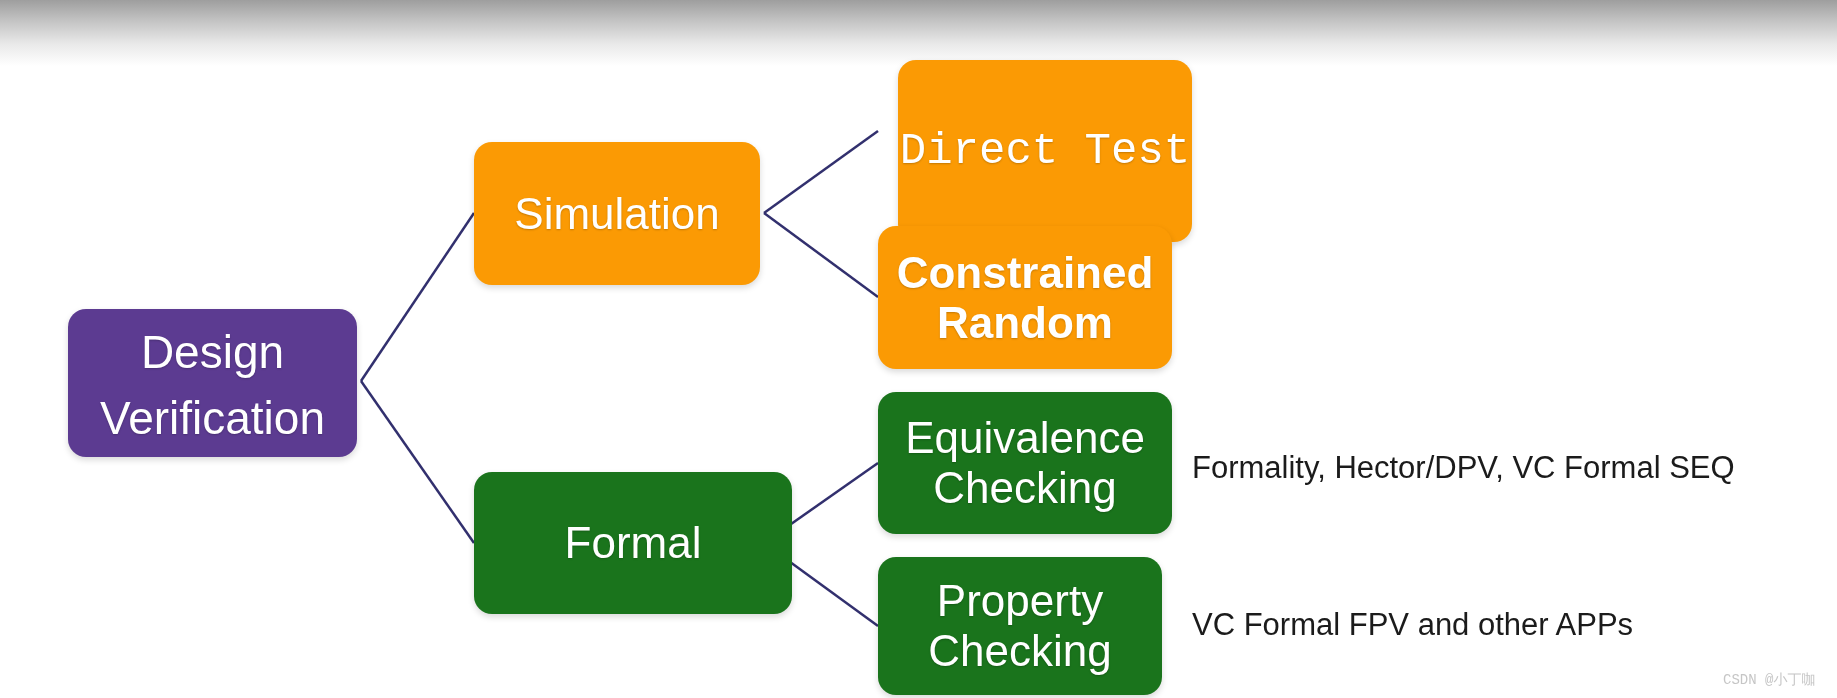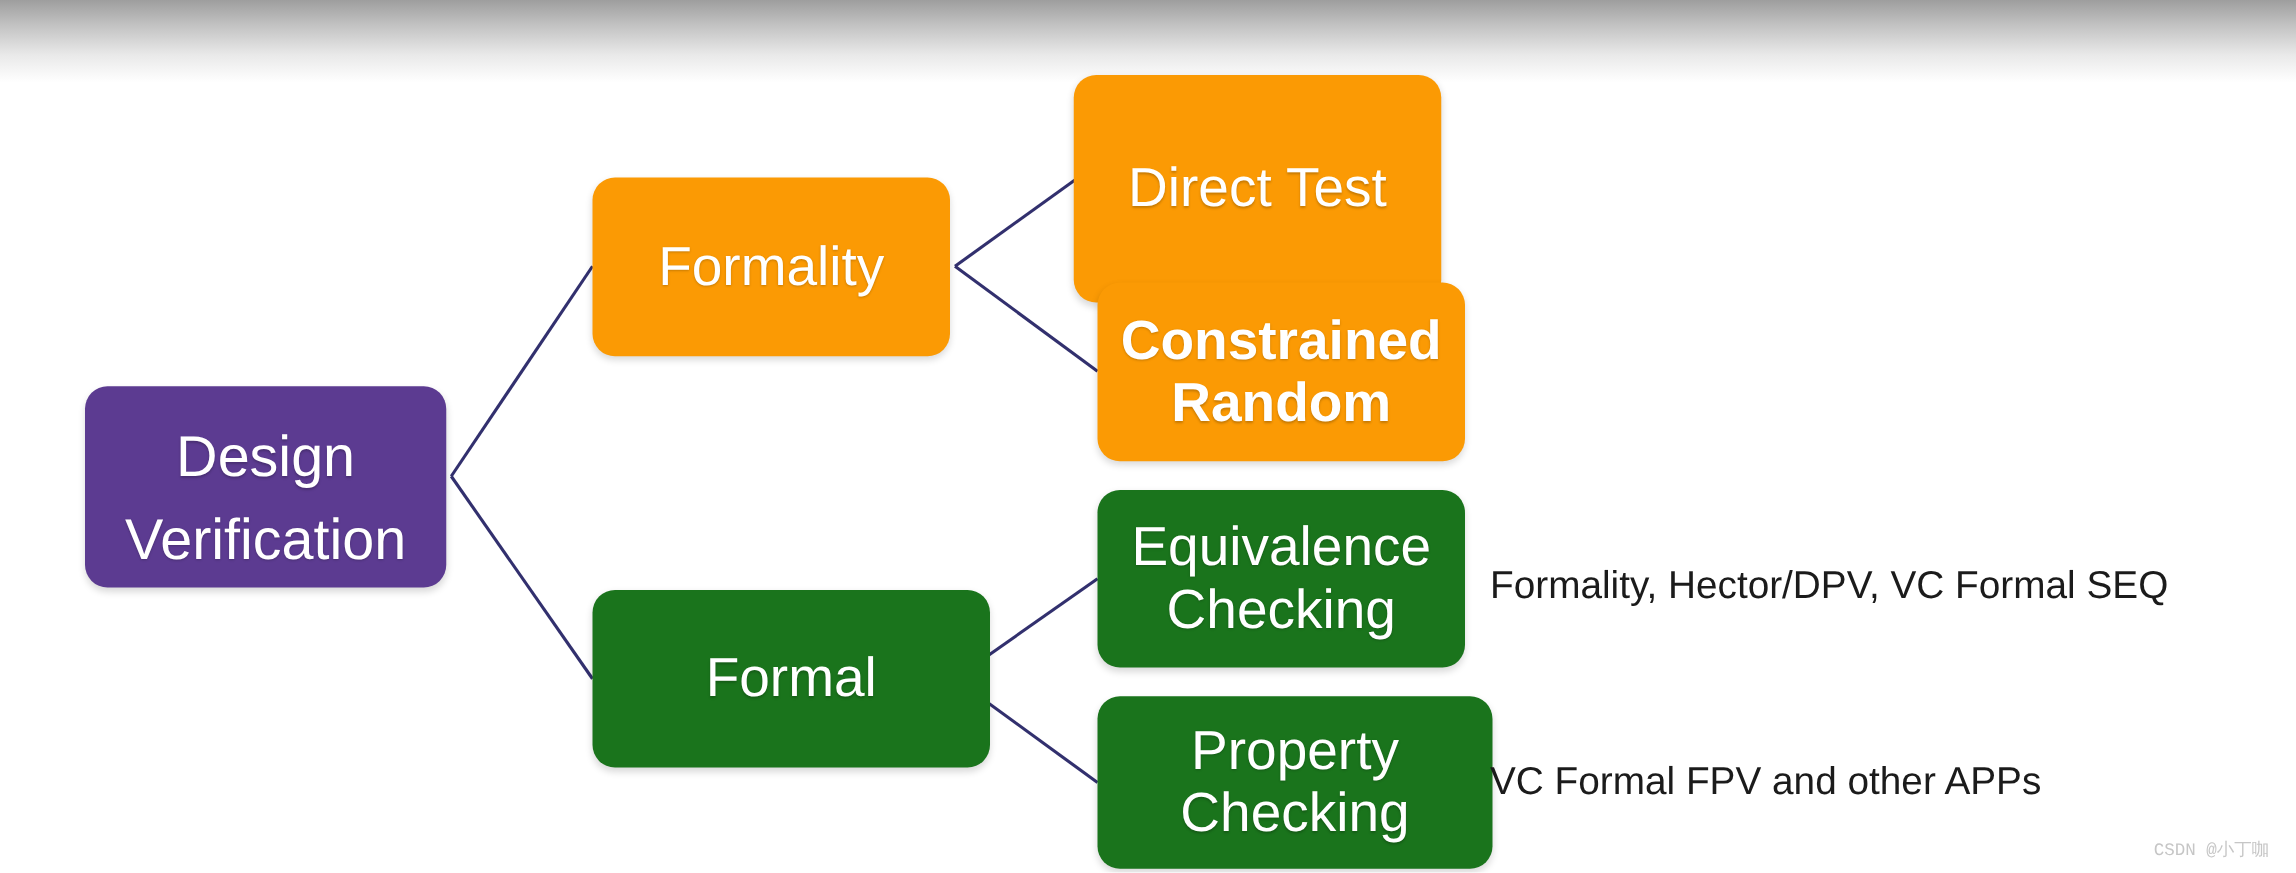--- a/index.html
+++ b/index.html
@@ -13,31 +13,31 @@
   .node{
     position:absolute;
     border-radius:18px;
     color:#ffffff;
     display:flex;align-items:center;justify-content:center;
     text-align:center;
     white-space:pre-line;
     box-shadow:0 3px 6px rgba(0,0,0,0.15);
     text-shadow:0 1px 2px rgba(0,0,0,0.22);
   }
-  .purple{background:#5C3B91;font-size:46px;line-height:66px;padding-top:17px;}
+  .purple{background:#5C3B91;font-size:46px;line-height:66px;padding-top:4px;}
   .orange{background:#FB9A04;}
   .green{background:#1A741C;}
   .child{font-size:44px;line-height:50px;}
   .node-root{left:68px;top:309px;width:289px;height:144px;}
   .node-simulation{left:474px;top:142px;width:286px;height:143px;}
   .node-formal{left:474px;top:472px;width:318px;height:142px;}
-  .node-direct{left:859px;top:60px;width:294px;height:182px;}
+  .node-direct{left:898px;top:60px;width:294px;height:182px;font-family:Liberation Mono, monospace;}
   .node-constrained{left:878px;top:226px;width:294px;height:143px;font-weight:bold;}
   .node-equivalence{left:878px;top:392px;width:294px;height:142px;}
-  .node-property{left:878px;top:557px;width:316px;height:138px;}
+  .node-property{left:878px;top:557px;width:284px;height:138px;}
   .connectors{position:absolute;left:0;top:0;width:1837px;height:698px;pointer-events:none;}
   .annotation{
     position:absolute;
     color:#1b1b1b;
     font-size:31px;
     line-height:36px;
     white-space:nowrap;
   }
   .ann-vcs{left:1192px;top:194px;}
   .ann-formality{left:1192px;top:450px;}
@@ -61,21 +61,21 @@
     <line x1="361" y1="381" x2="474" y2="543" stroke="#32306E" stroke-width="2.5"></line>
     <line x1="764" y1="213" x2="878" y2="131" stroke="#32306E" stroke-width="2.5"></line>
     <line x1="764" y1="213" x2="878" y2="297" stroke="#32306E" stroke-width="2.5"></line>
     <line x1="764" y1="543" x2="878" y2="463" stroke="#32306E" stroke-width="2.5"></line>
     <line x1="764" y1="543" x2="878" y2="626" stroke="#32306E" stroke-width="2.5"></line>
   </svg>
 
   <div class="node purple node-root">Design
 Verification</div>
 
-  <div class="node orange child node-simulation">Formality</div>
+  <div class="node orange child node-simulation">Simulation</div>
 
   <div class="node green child node-formal">Formal</div>
 
   <div class="node orange child node-direct">Direct Test</div>
 
   <div class="node orange child node-constrained">Constrained
 Random</div>
 
   <div class="node green child node-equivalence">Equivalence
 Checking</div>

